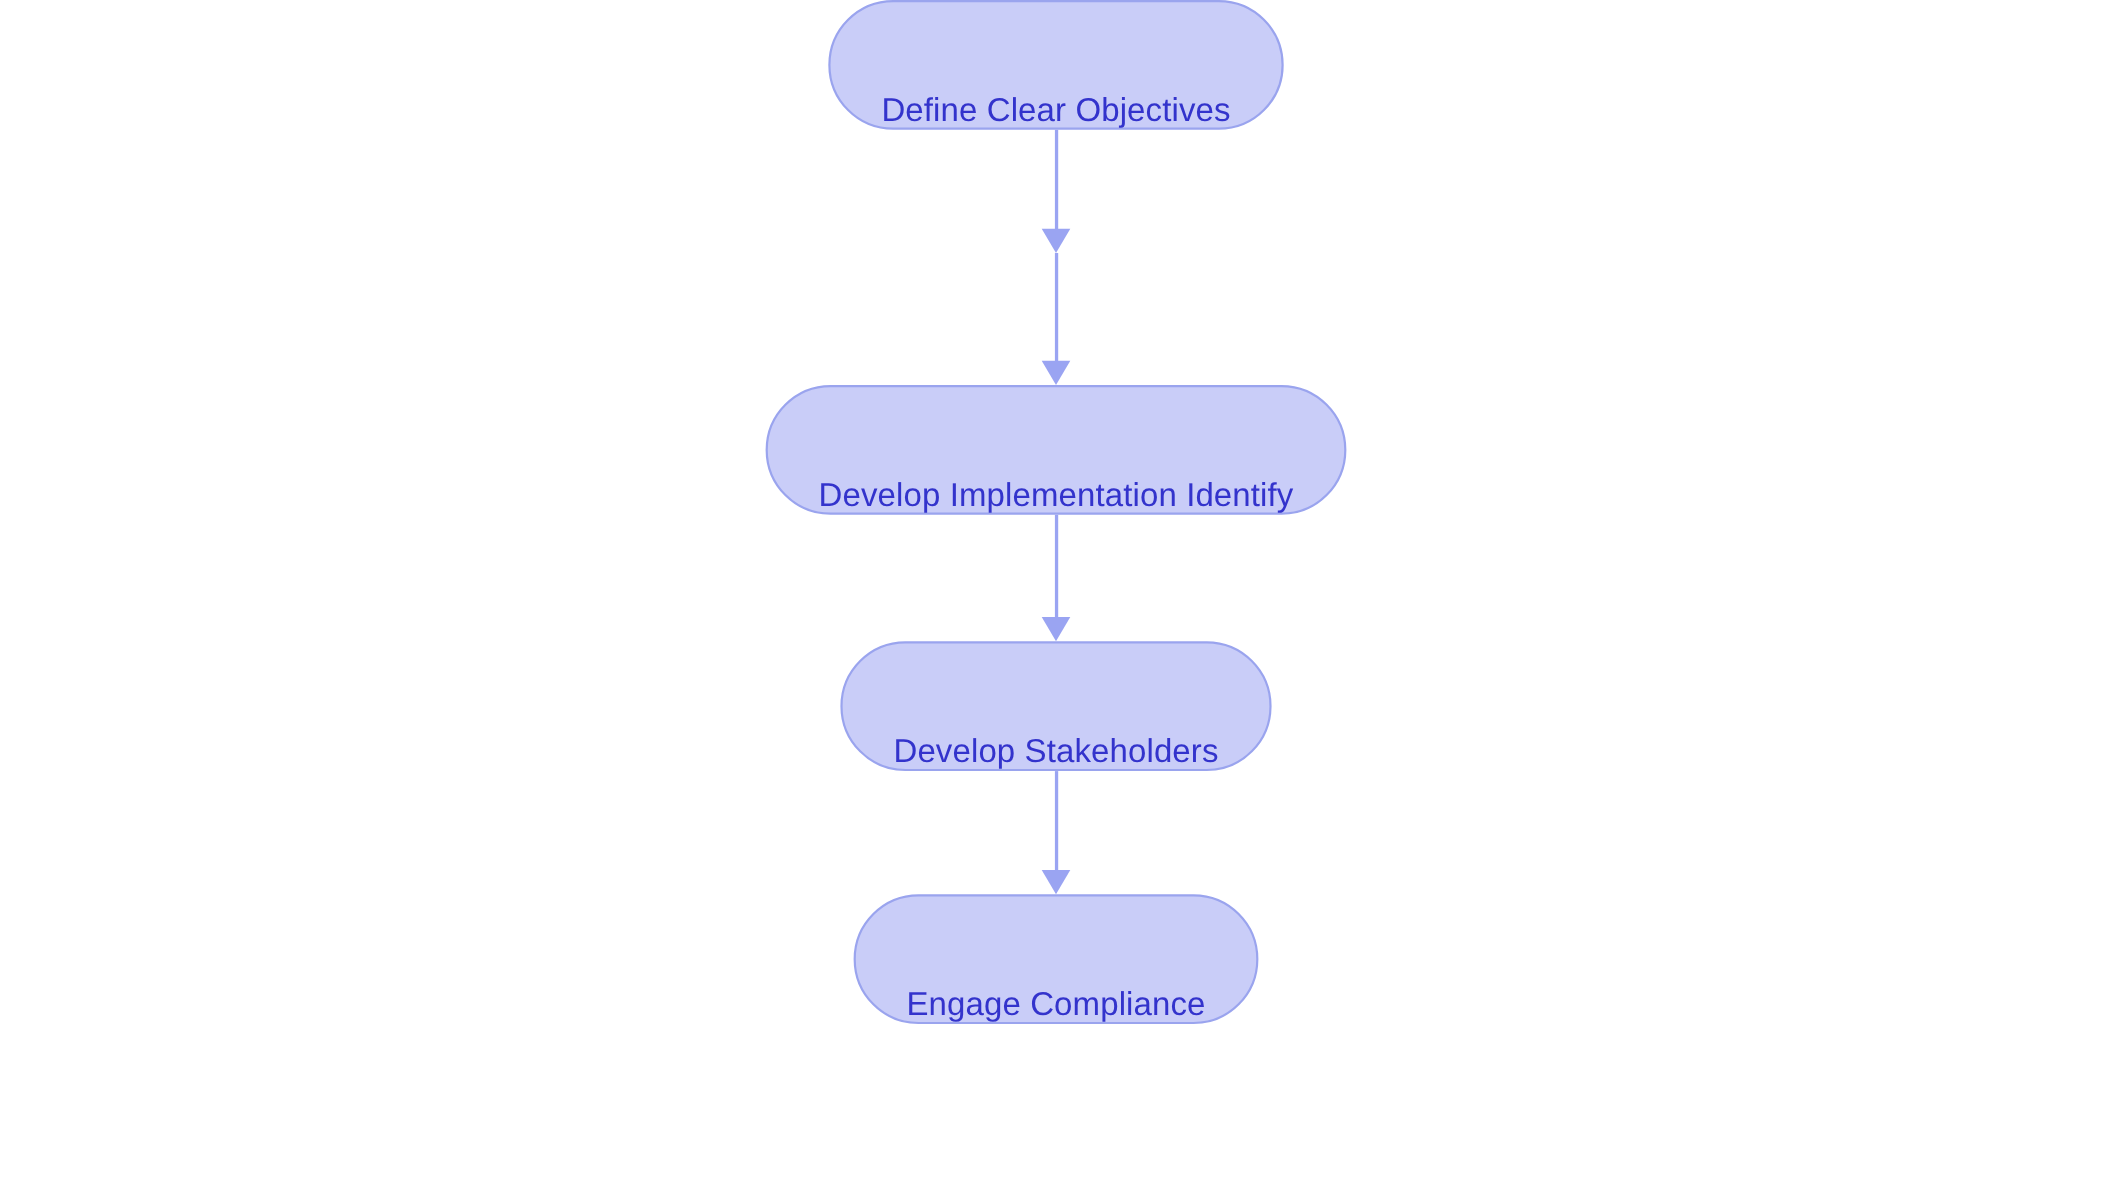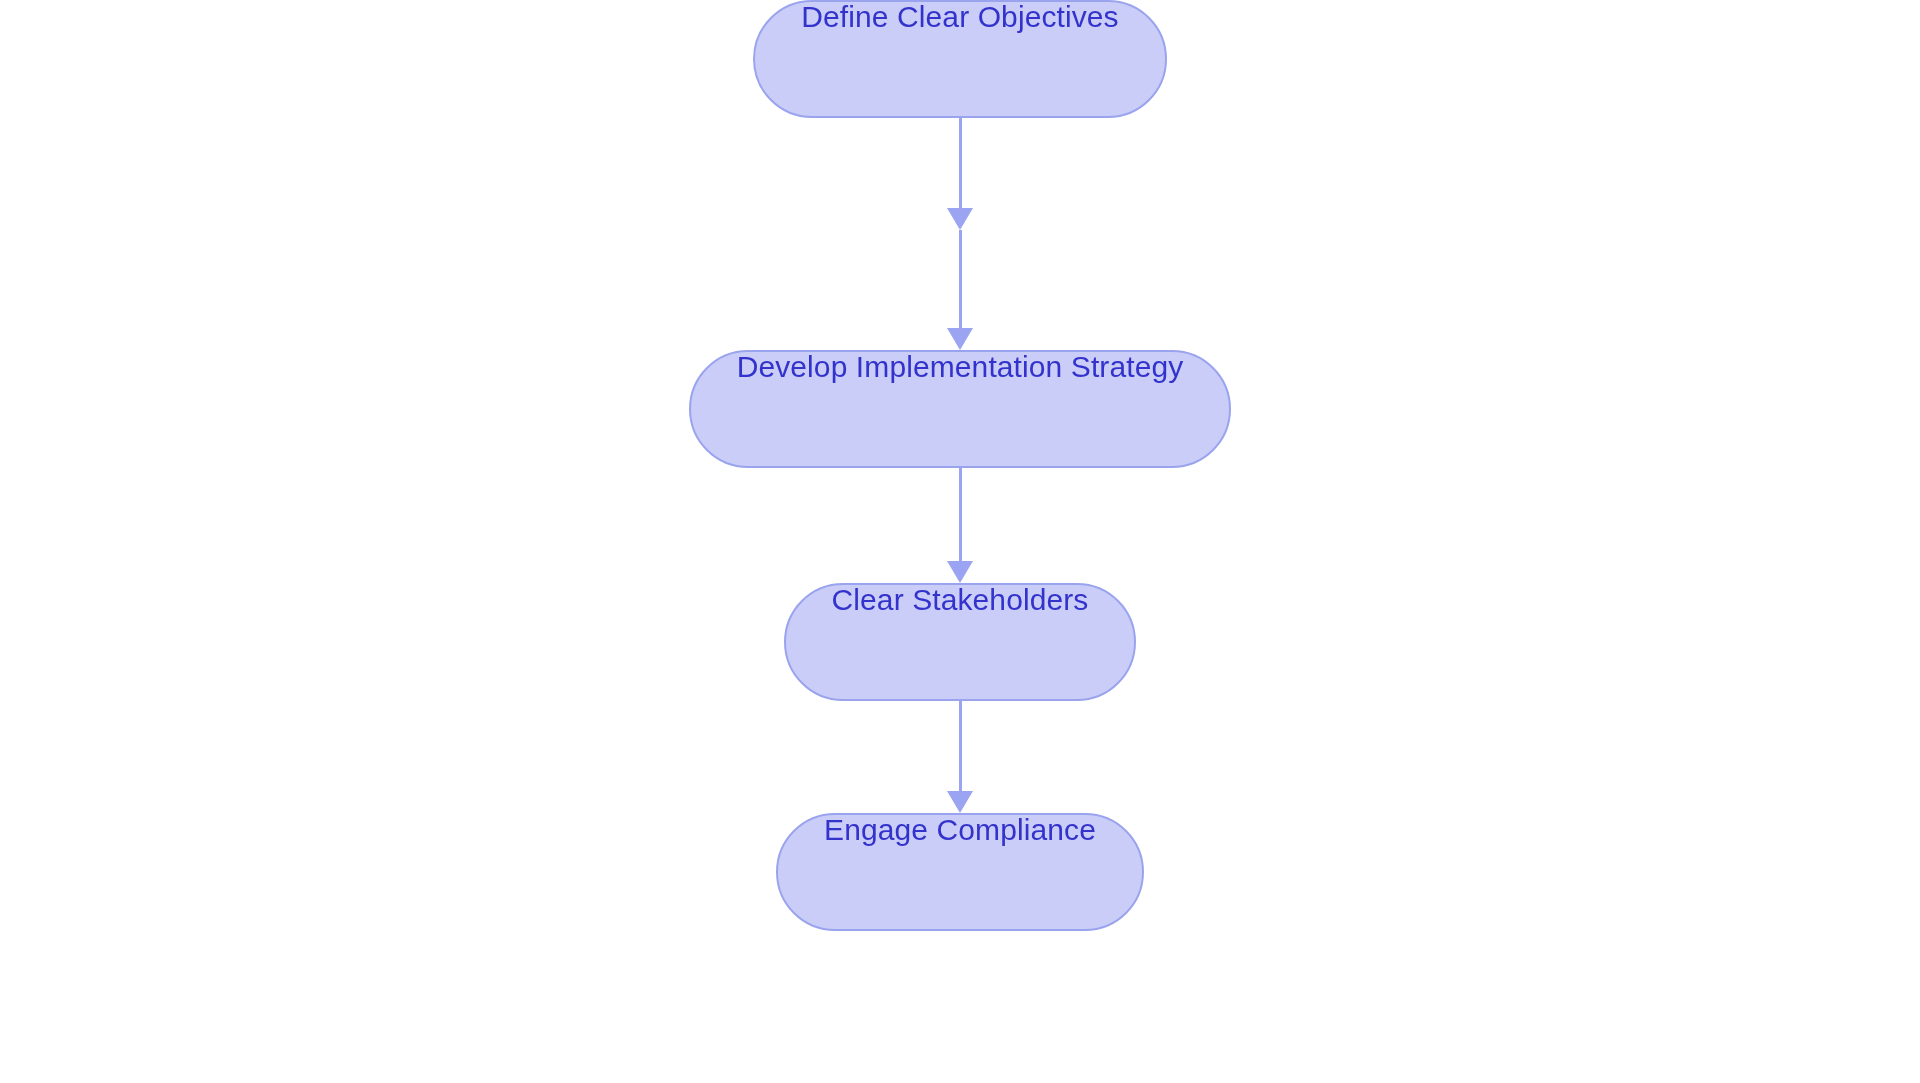--- a/index.html
+++ b/index.html
@@ -29,21 +29,21 @@
     height: 1083px;
     display: flex;
     flex-direction: column;
     align-items: center;
   }
 
   
   .node {
     box-sizing: border-box;
     display: flex;
-    align-items: flex-start;
+    align-items: flex-end;
     justify-content: center;
     background: #c9cdf8;
     border: 2px solid #9aa4ee;
     border-radius: 9999px;
     color: #3333cc;
     font-size: 30px;
     font-weight: 400;
     line-height: 1;
     letter-spacing: 0.1px;
     white-space: nowrap;
@@ -102,30 +102,30 @@
       <div class="connector-head"></div>
     </div>
 
 
     <div class="connector gap-2">
       <div class="connector-line"></div>
       <div class="connector-head"></div>
     </div>
 
     <div class="node">
-      <span class="node-label">Develop Implementation Strategy</span>
+      <span class="node-label">Develop Implementation Identify</span>
     </div>
 
     <div class="connector gap-3">
       <div class="connector-line"></div>
       <div class="connector-head"></div>
     </div>
 
     <div class="node">
-      <span class="node-label">Clear Stakeholders</span>
+      <span class="node-label">Develop Stakeholders</span>
     </div>
 
     <div class="connector gap-4">
       <div class="connector-line"></div>
       <div class="connector-head"></div>
     </div>
 
     <div class="node">
       <span class="node-label">Engage Compliance</span>
     </div>

